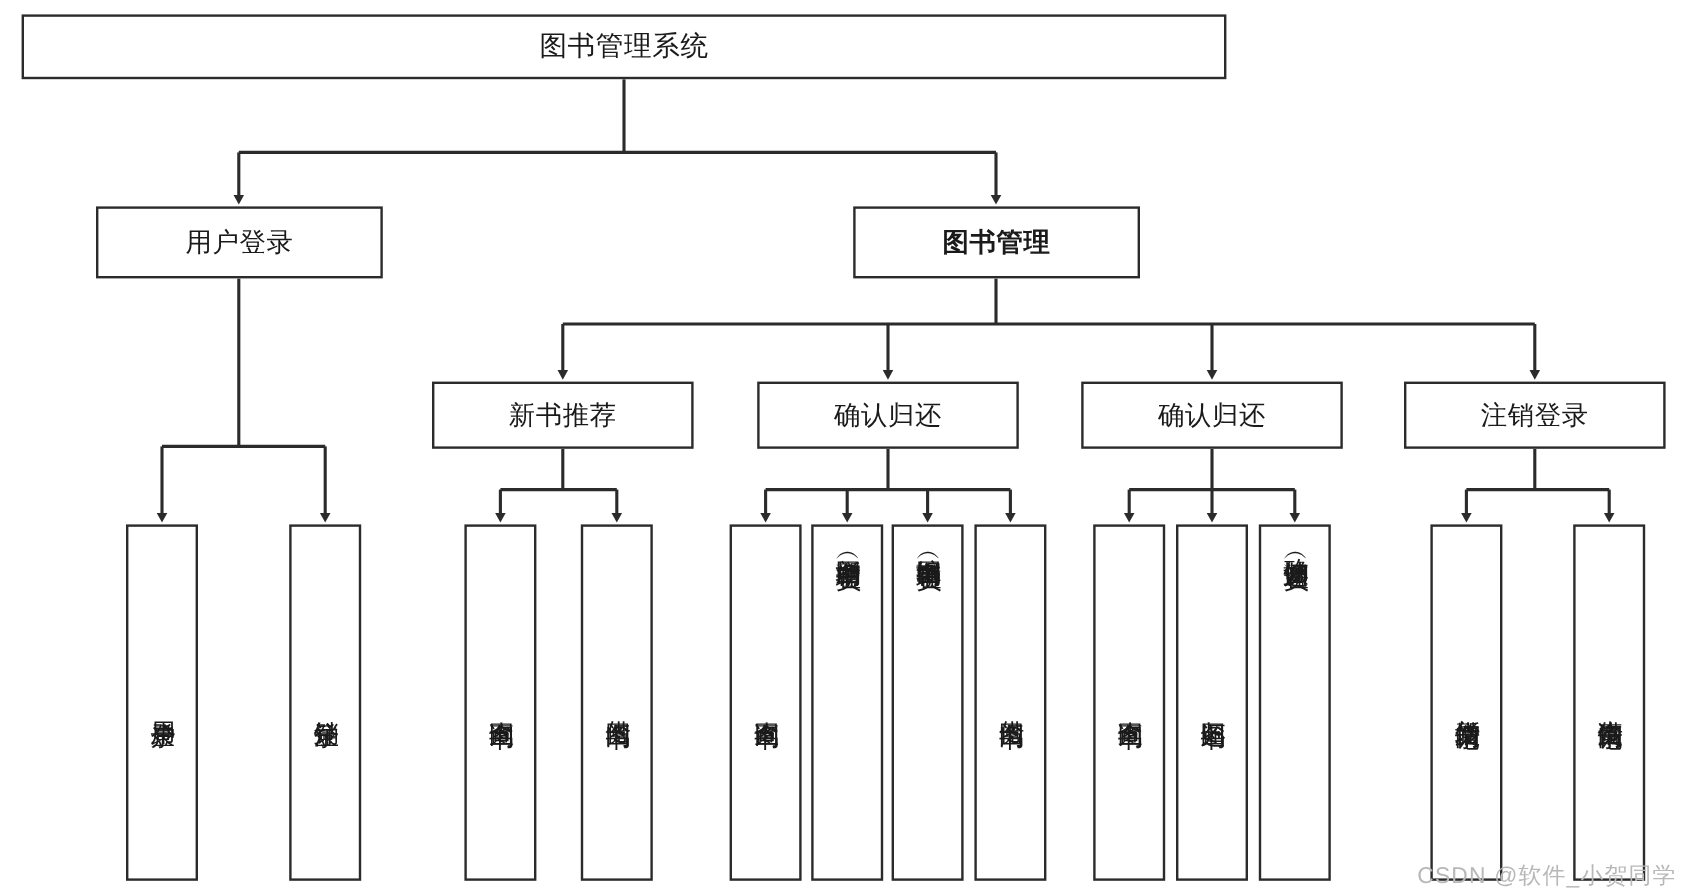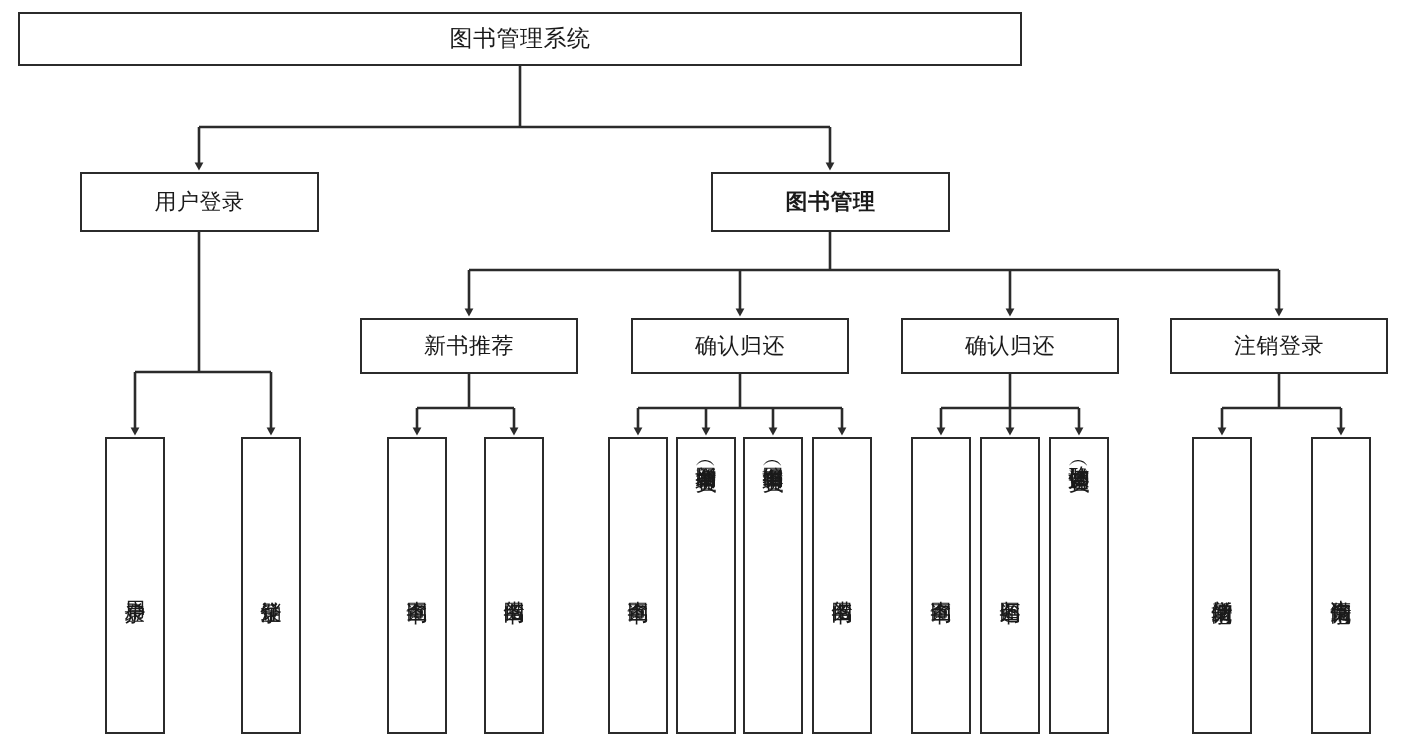--- a/index.html
+++ b/index.html
@@ -201,14 +201,15 @@
     <span class="node-label">确认归还（管理员）</span>
   </div>
 
   <div class="node vert centered" style="left:1192px; top:437px; width:60px; height:297px;">
     <span class="node-label">新增借阅记录</span>
   </div>
   <div class="node vert centered" style="left:1311px; top:437px; width:60px; height:297px;">
     <span class="node-label">查询借阅记录</span>
   </div>
 
+  <div class="watermark">CSDN @软件_小贺同学</div>
 
 </div>
 
 </body></html>

